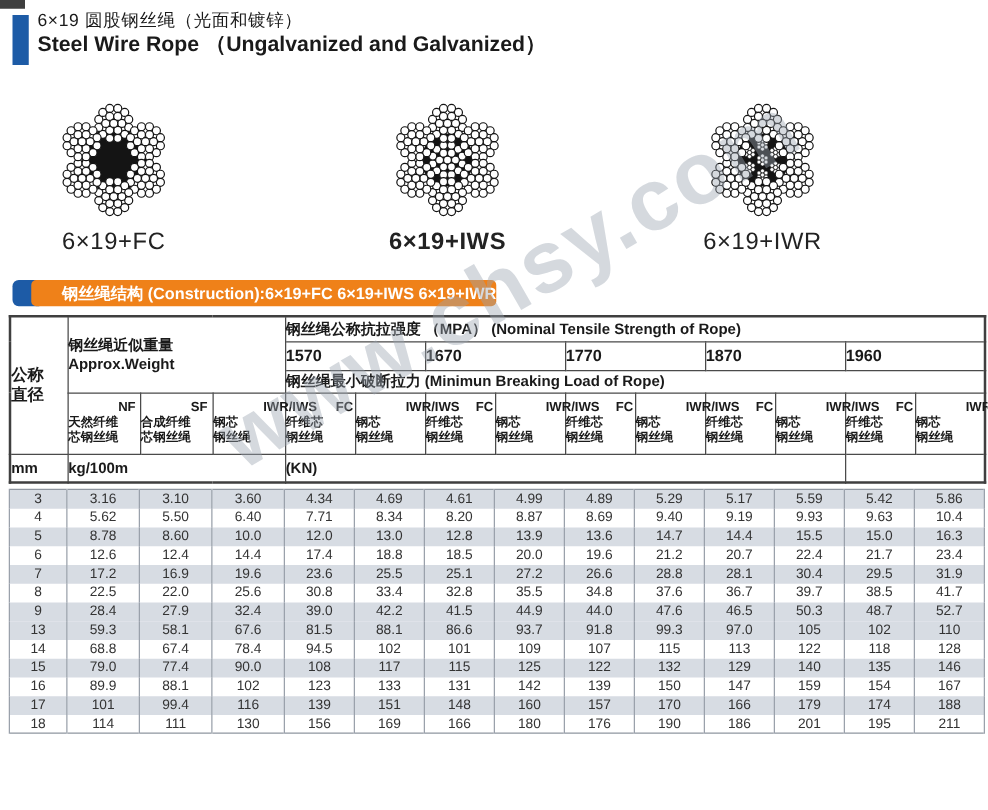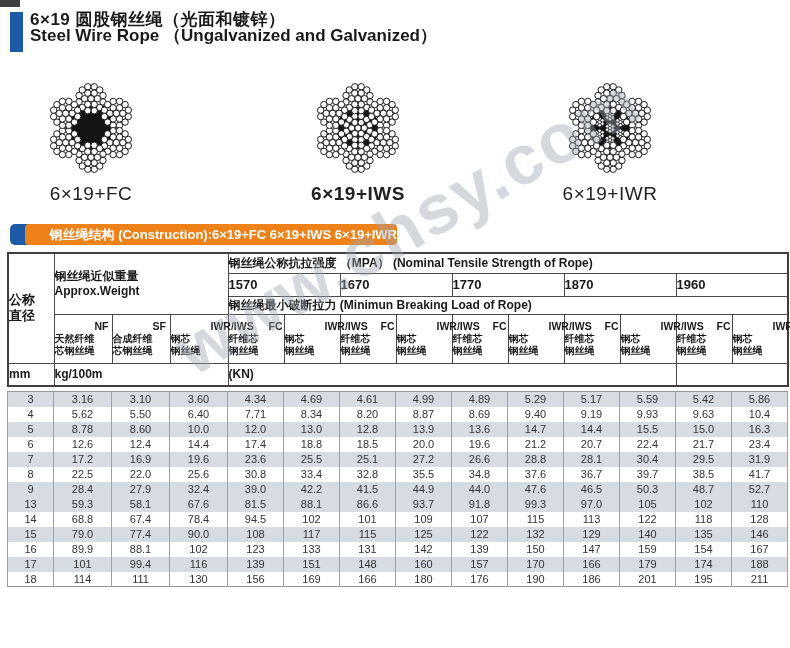--- a/index.html
+++ b/index.html
@@ -5,21 +5,21 @@
   * { margin:0; padding:0; box-sizing:border-box; }
   html,body { width:790px; height:648px; }
   body {
     position:relative; background:#ffffff; overflow:hidden;
     font-family:"Liberation Sans","DejaVu Sans",sans-serif; color:#1a1a1a;
   }
   
   .corner-mark { position:absolute; left:0; top:0; width:20px; height:7px; background:#3f3f3f; }
   
   .title-bar { position:absolute; left:10px; top:12px; width:13px; height:40px; background:#1d5ba6; }
-  .title-zh { position:absolute; left:30px; top:8px;  font-size:17px; font-weight:bold; letter-spacing:0.5px; }
+  .title-zh { position:absolute; left:30px; top:8px;  font-size:14px; font-weight:normal; letter-spacing:0.5px; }
   .title-en { position:absolute; left:30px; top:24px; font-size:17px; font-weight:bold; }
   
   .diagram { position:absolute; top:80px; width:146px; text-align:center; }
   .diagram svg { width:96px; height:96px; display:block; margin:0 auto; }
   .diagram .rope-label { margin-top:7px; font-size:19px; color:#222; letter-spacing:0.5px; }
   #diagram-0 { left:18px; } #diagram-1 { left:285px;font-weight:bold; } #diagram-2 { left:537px; }
   
   .banner-chip { position:absolute; left:10px; top:224px; width:26px; height:21px; background:#1d5ba6; border-radius:5px; }
   .banner { position:absolute; left:25px; top:224px; width:372px; height:21px; background:#ef8119;
             border-radius:4px; color:#fff; font-size:13px; font-weight:bold; line-height:21px; padding-left:8px; white-space:nowrap;text-align:right; }

